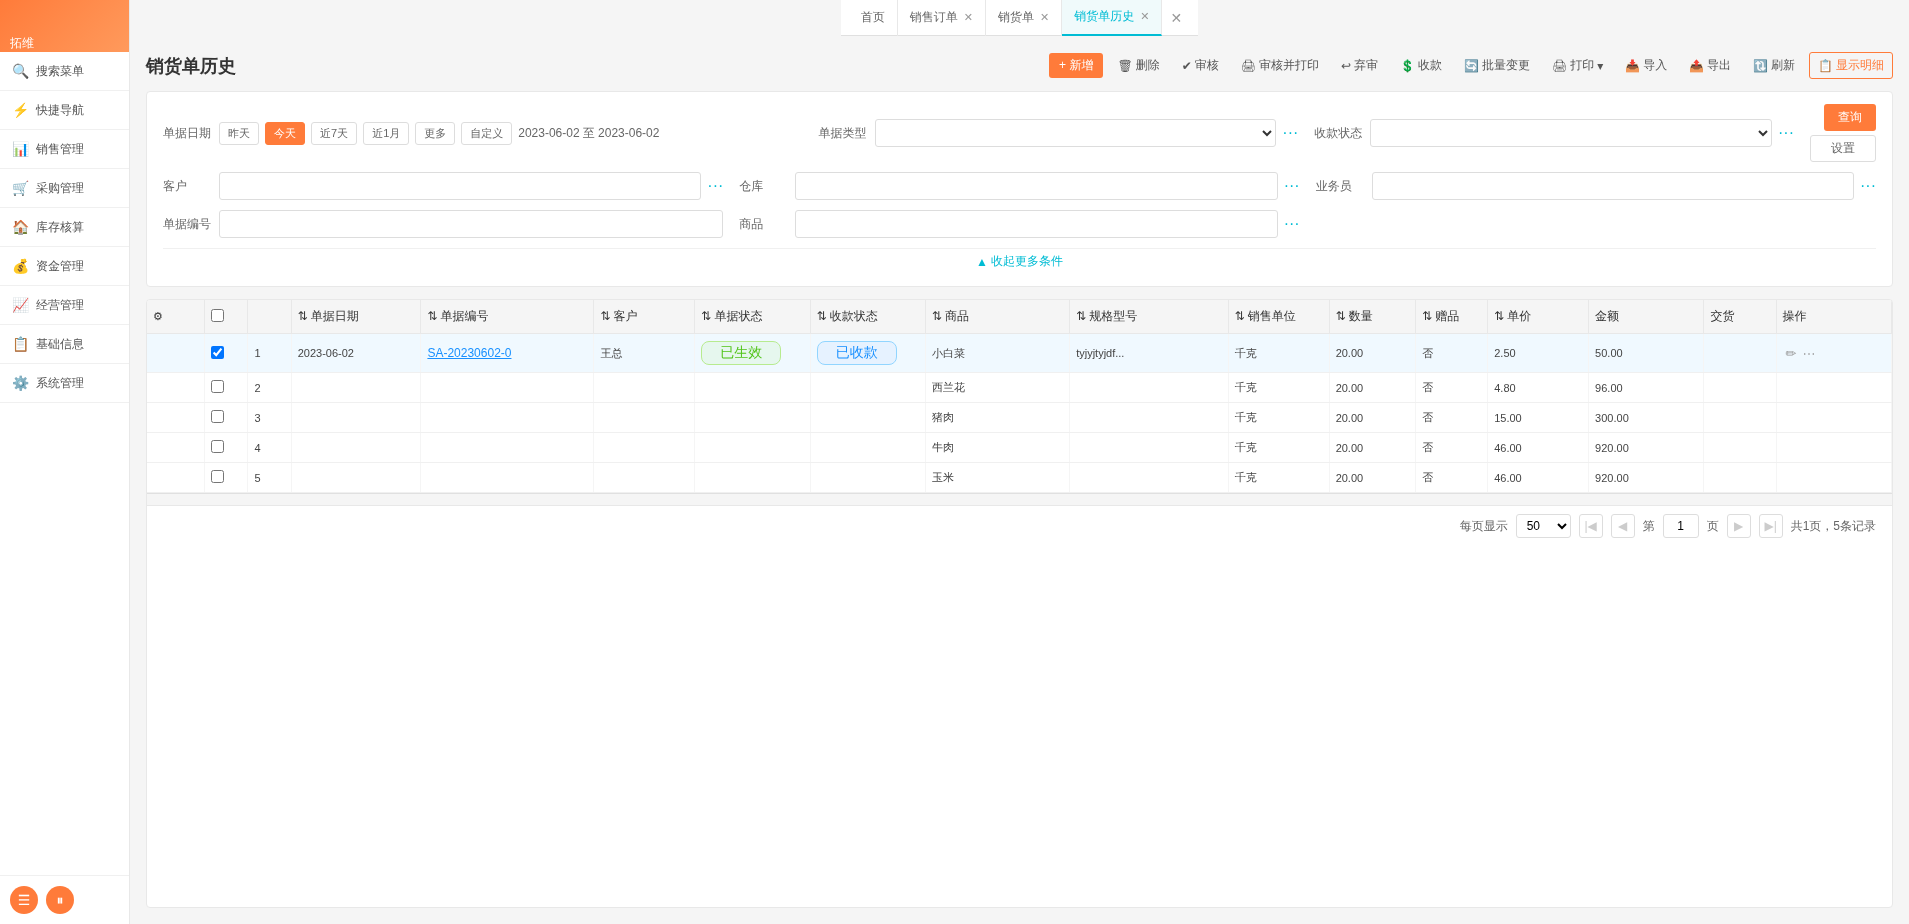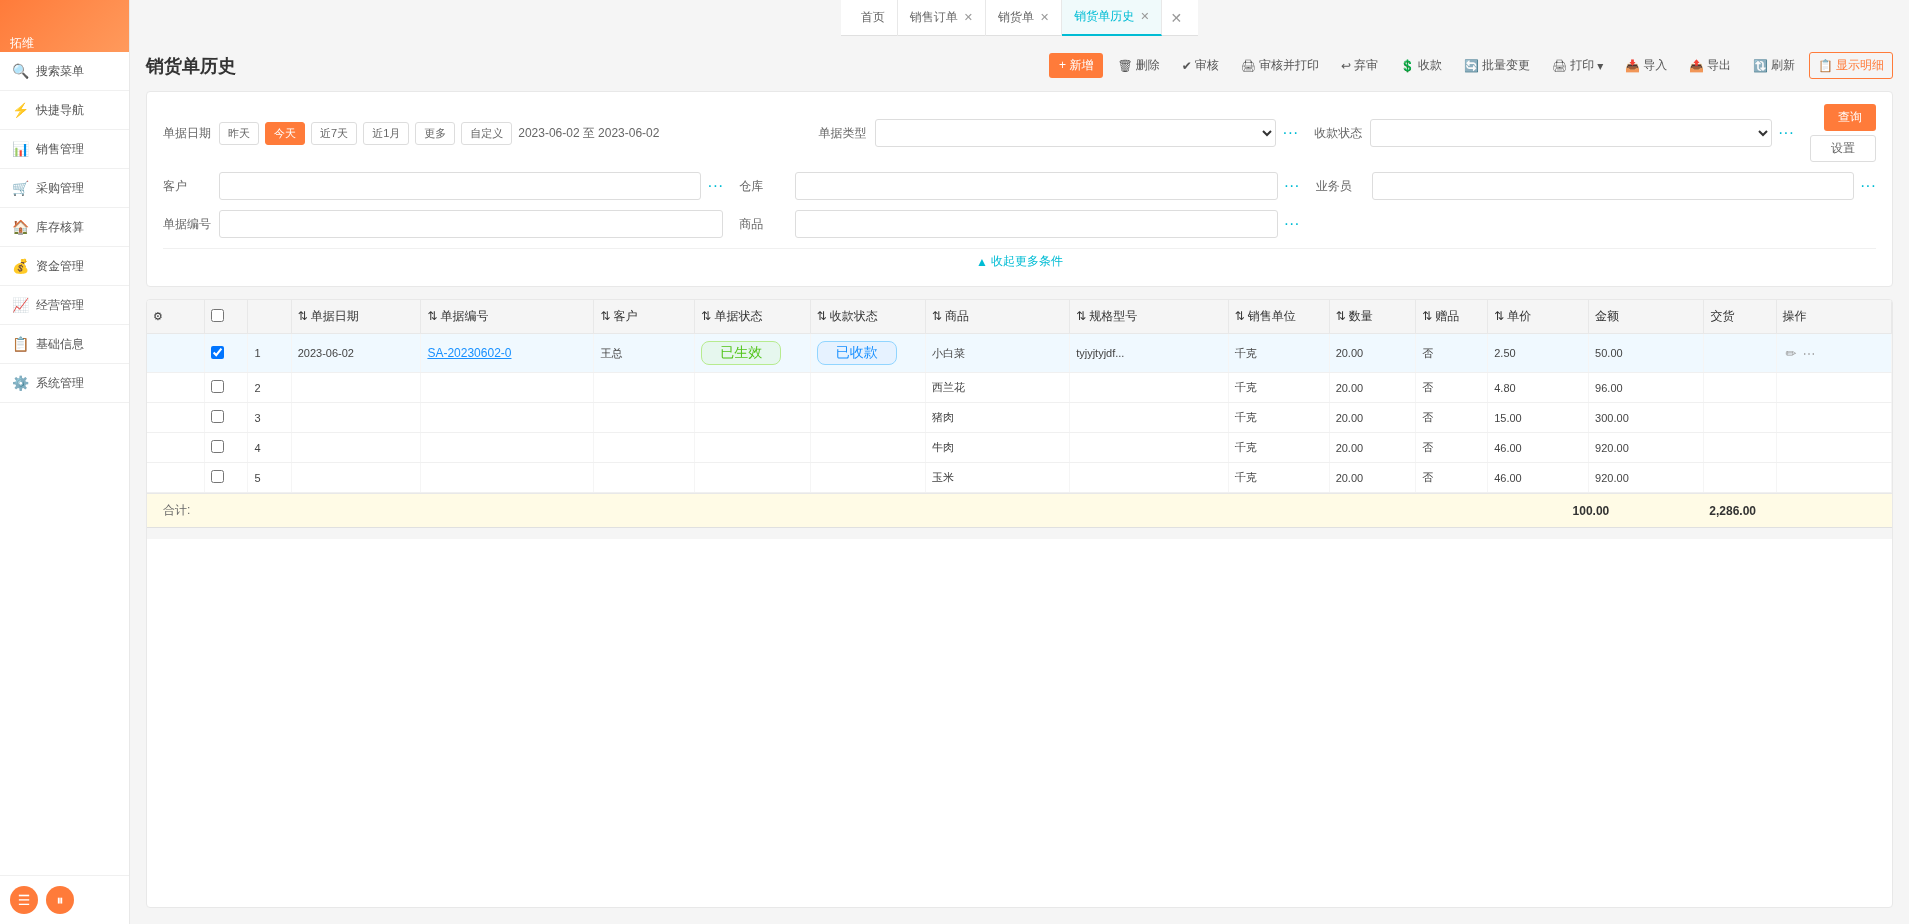--- a/index.html
+++ b/index.html
@@ -748,24 +748,34 @@
     <td>920.00</td>
     <td></td>
     <td>
       
     </td>
   </tr>
             </tbody>
         </table>
       </div>
 
-      <div class="summary-row">
-        <span class="summary-label">合计:</span>
-        <span style="flex:1;"></span>
-        <span class="summary-val" style="margin-right:80px;">100.00</span>
-        <span class="summary-val" style="margin-right:120px;">2,286.00</span>
+
+      <div style="height:12px; background:#f5f5f5; border-top:1px solid #e0e0e0;"></div>
+
+      <div class="pagination-bar">
+        <span class="page-size-label">每页显示</span>
+        <select class="page-size-select">
+          <option>50</option>
+          <option>100</option>
+          <option>200</option>
+        </select>
+        <button class="page-nav-btn disabled">|◀</button>
+        <button class="page-nav-btn disabled">◀</button>
+        <span class="page-info">第</span>
+        <input class="page-input" value="1" style="">
+        <span class="page-info">页</span>
+        <button class="page-nav-btn disabled">▶</button>
+        <button class="page-nav-btn disabled">▶|</button>
+        <span class="page-info">共1页，5条记录</span>
       </div>
-
-      <div style="height:12px; background:#f5f5f5; border-top:1px solid #e0e0e0;"></div>
-
     </div>
   </div>
 </div>
 
 </body></html>

